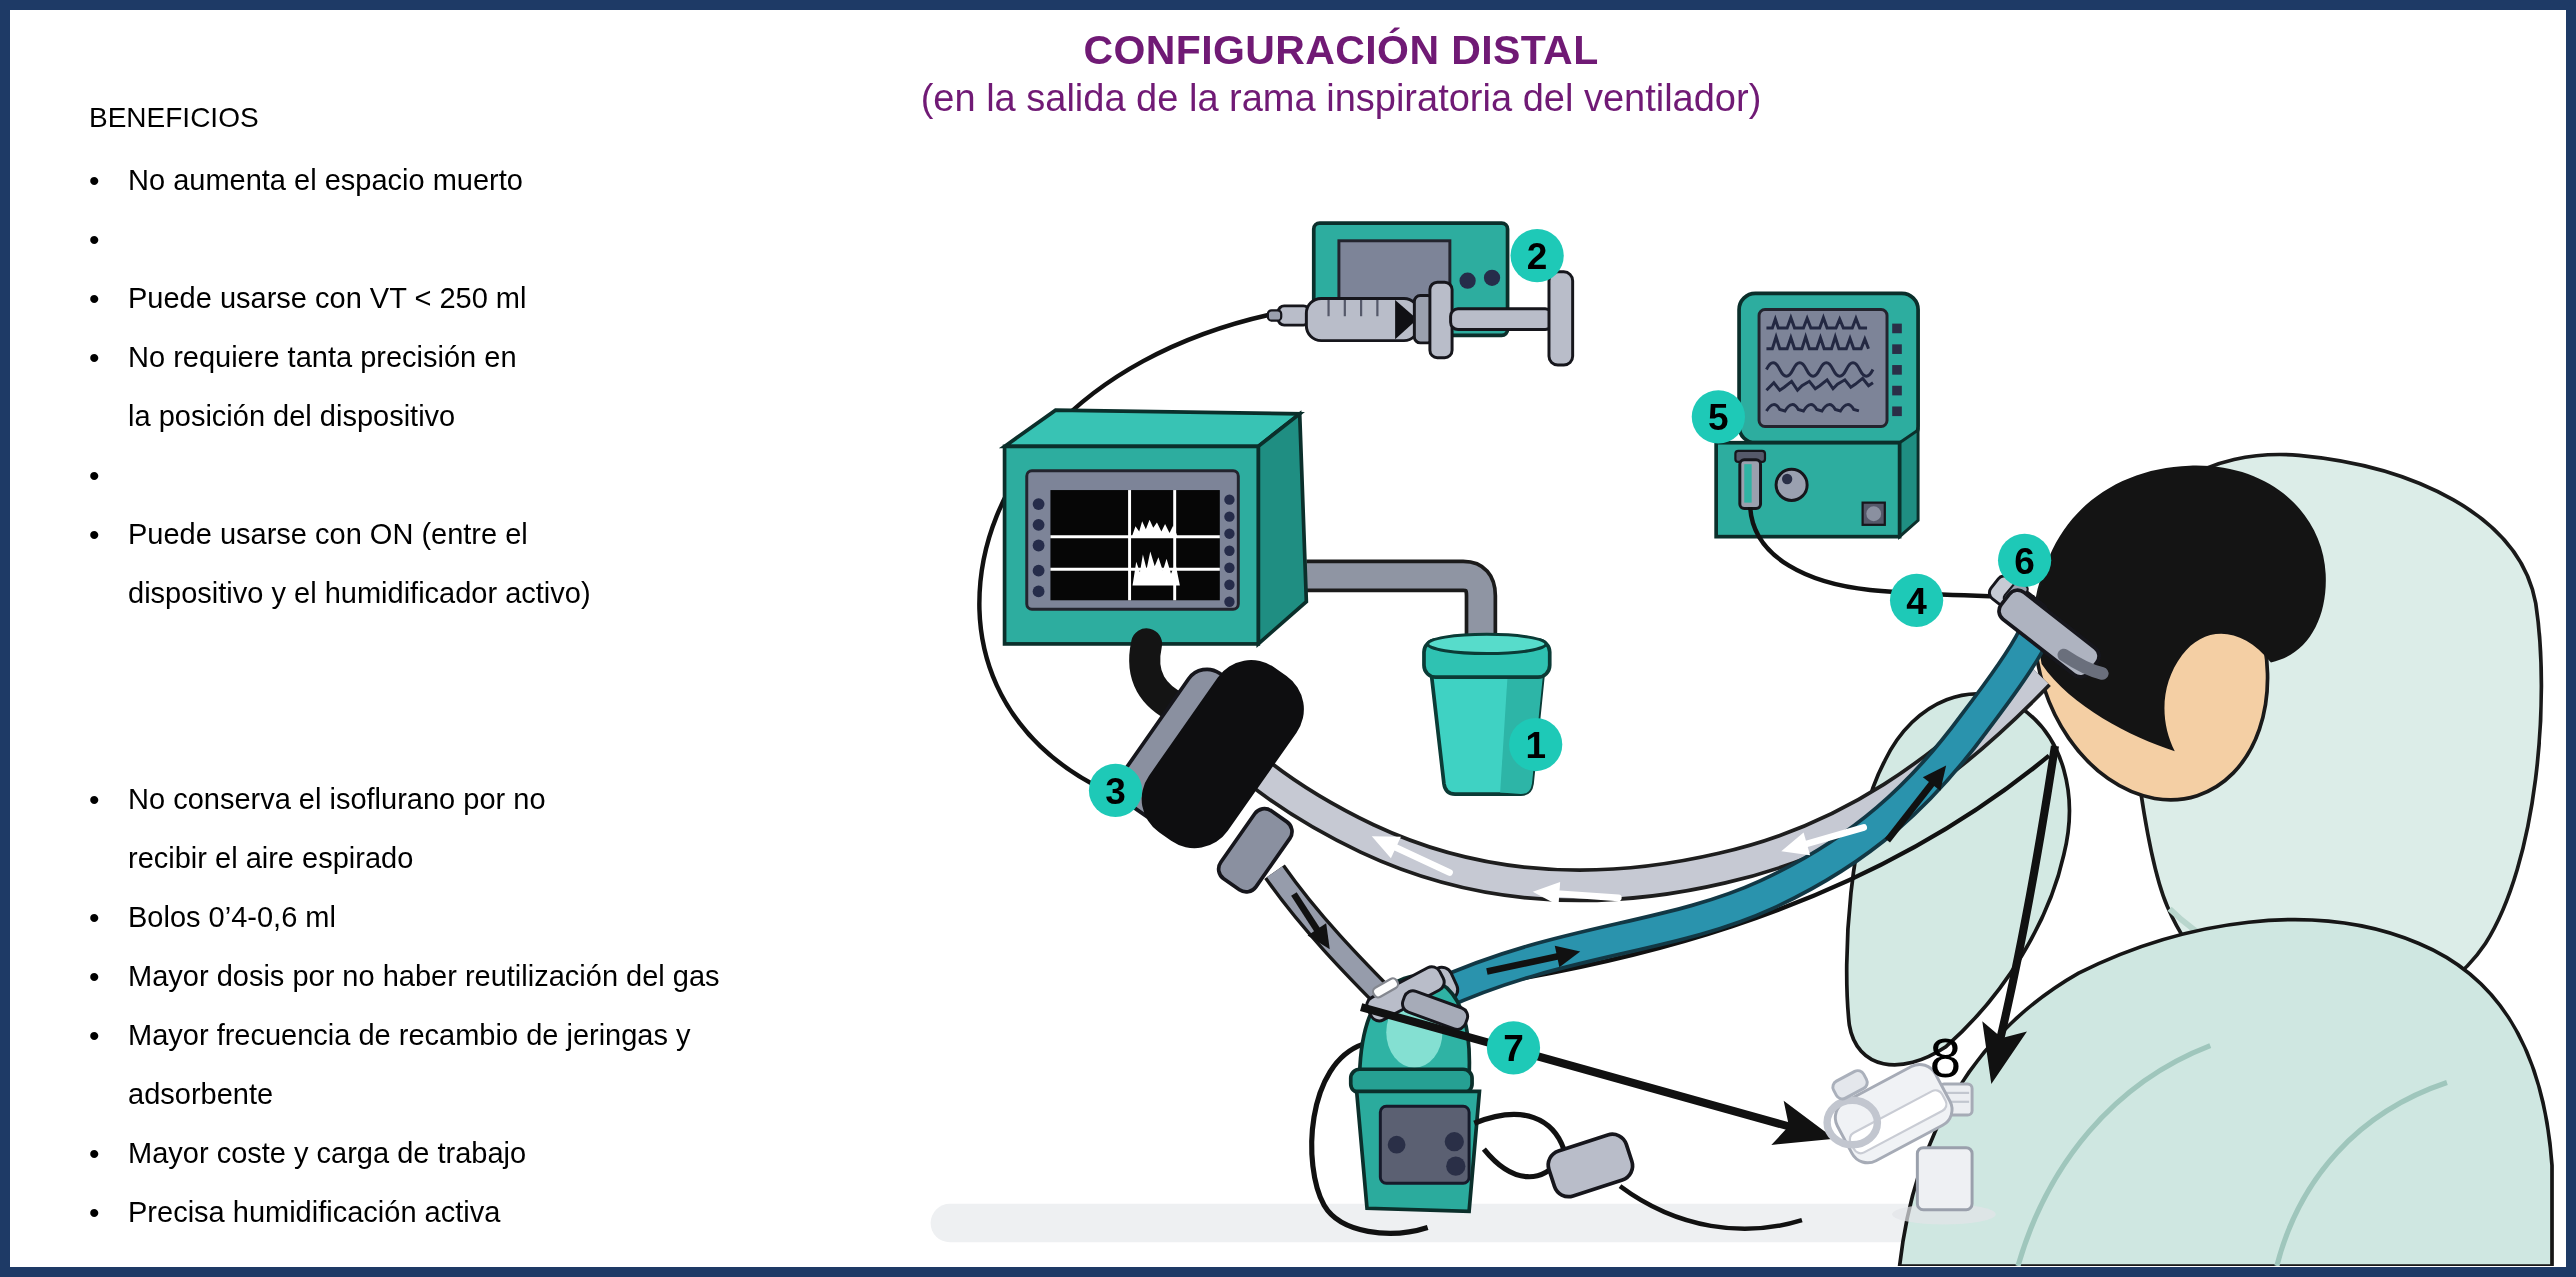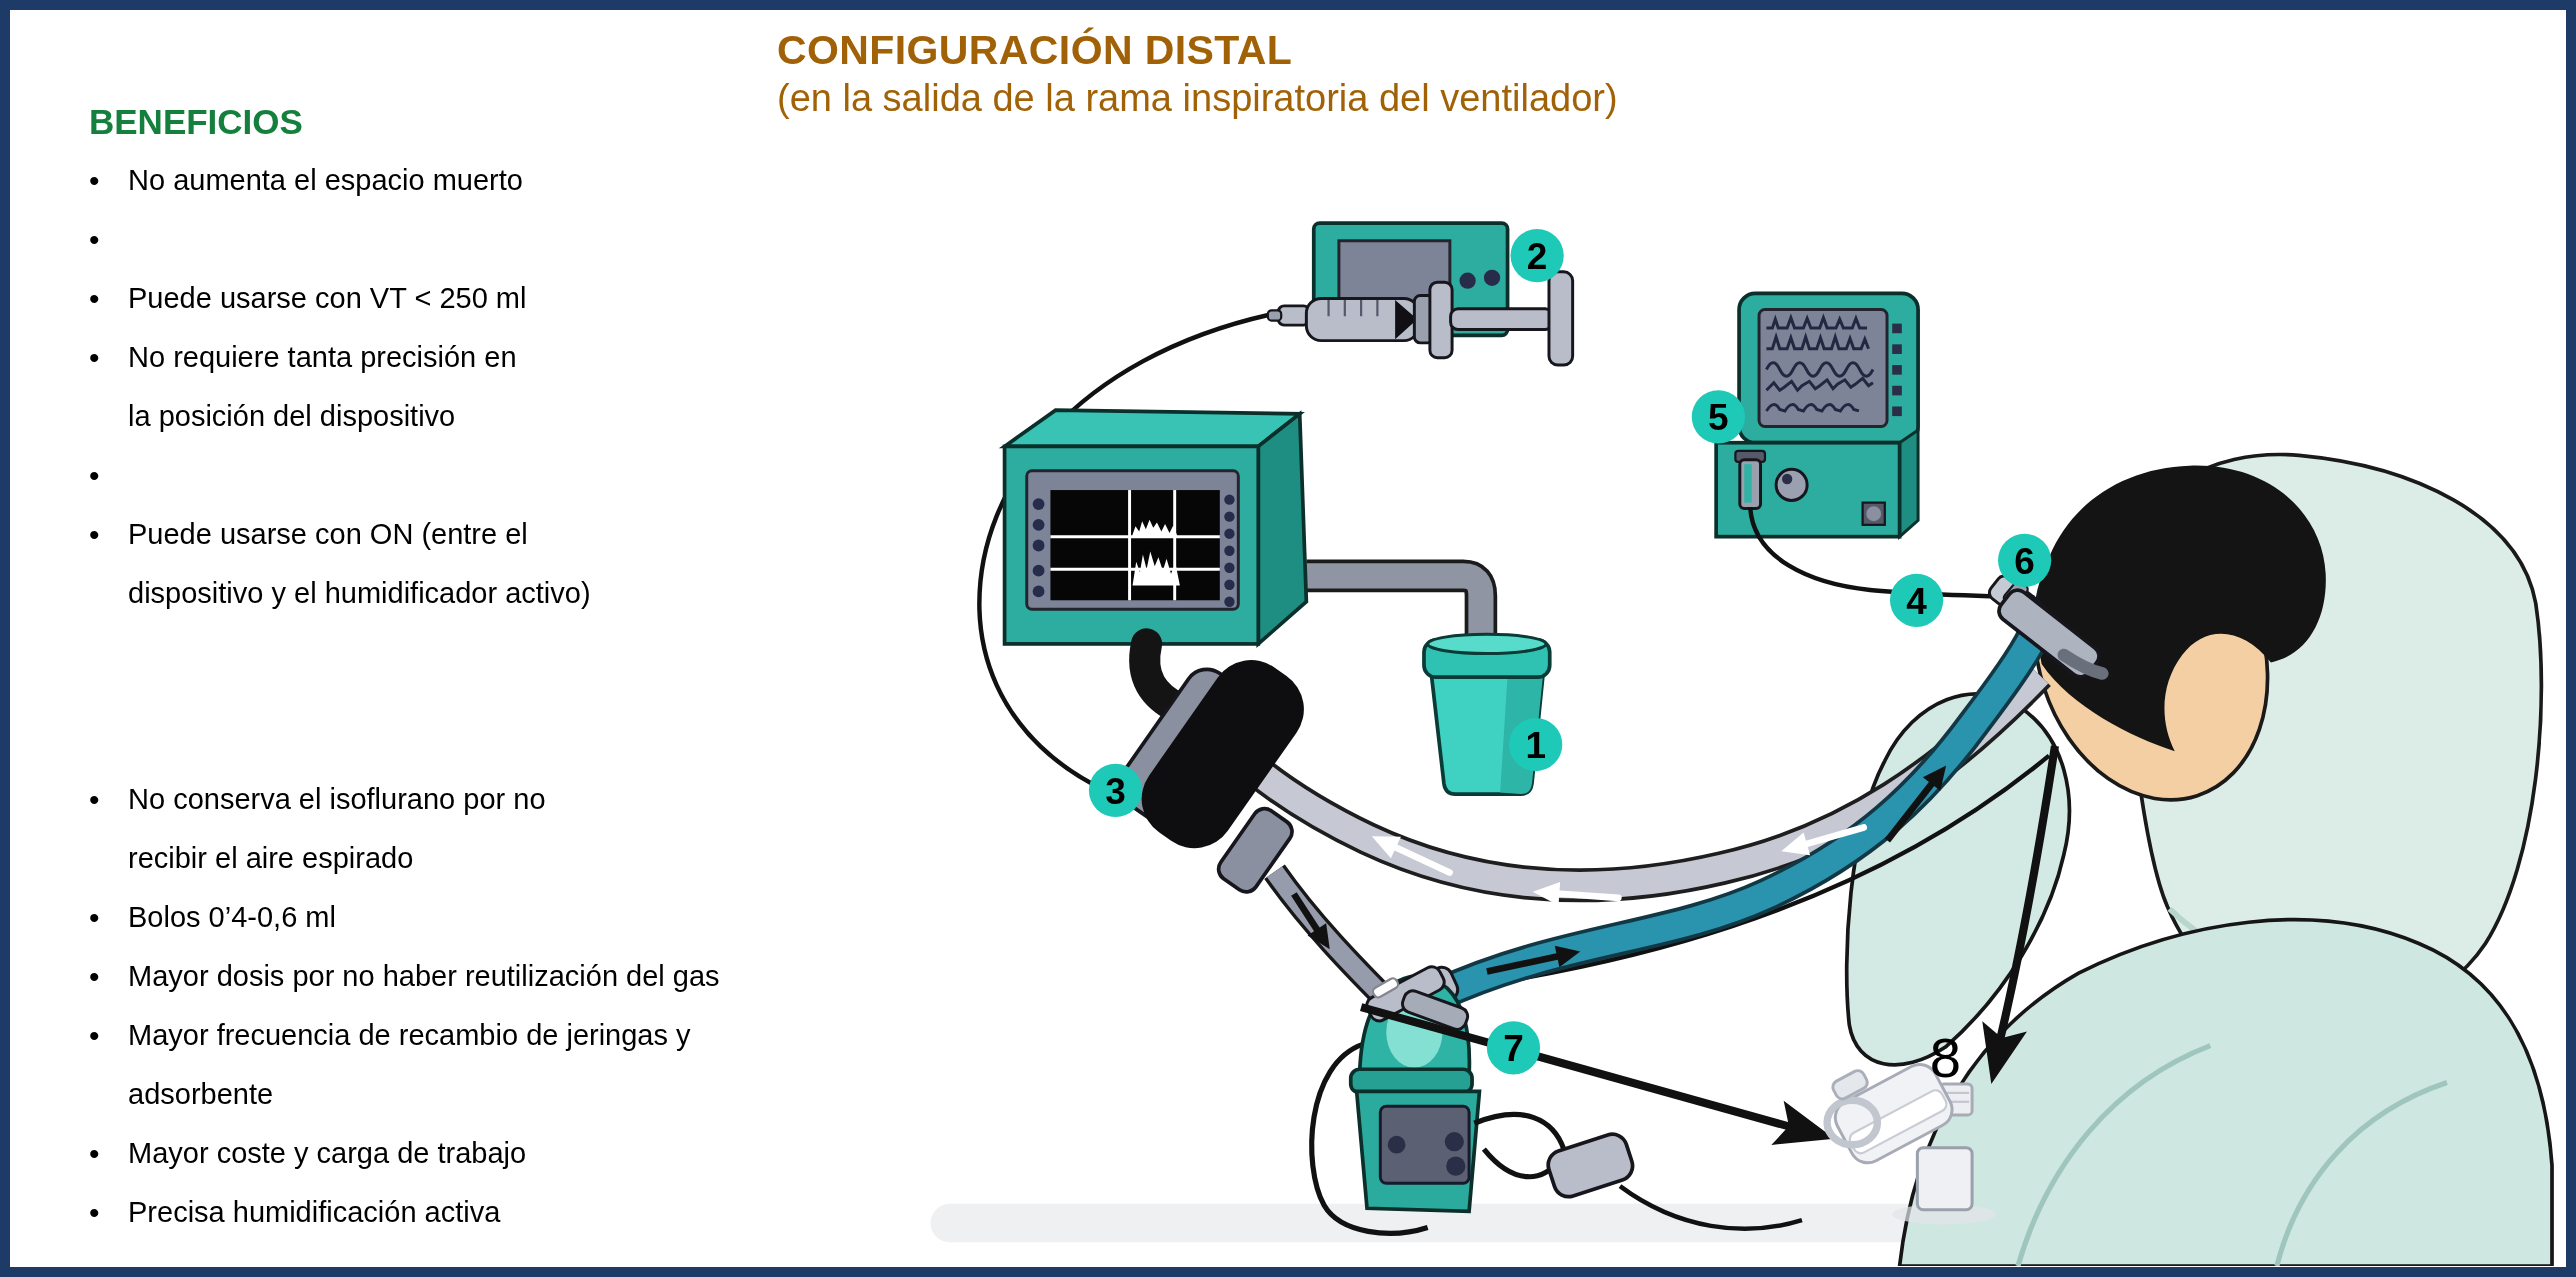--- a/index.html
+++ b/index.html
@@ -7,27 +7,27 @@
     position:relative;
     width:2576px;height:1277px;
     background:#ffffff;
     border:10.5px solid #1e3a66;
     box-sizing:border-box;
     font-family:"Liberation Sans", sans-serif;
     overflow:hidden;
   }
   .title-block{
     position:absolute;left:767px;top:15px;width:1128px;
-    text-align:left;color:#a16207;
+    text-align:center;color:#701a75;
   }
   .title-line1{font-size:41px;font-weight:bold;line-height:50px;letter-spacing:0.4px;}
   .title-line2{font-size:38px;font-weight:normal;line-height:47px;}
   .panel-heading{
     position:absolute;left:79px;margin:0;
-    font-size:35px;font-weight:bold;color:#15803d;
+    font-size:28px;font-weight:normal;color:#000000;
   }
   .bullet-list{
     position:absolute;left:79px;margin:0;padding:0;list-style:none;
     width:857px;color:#000;
   }
   .bullet-list li{display:flex;align-items:flex-start;}
   .bullet-list .bullet{width:39px;flex:0 0 39px;font-size:30px;line-height:59px;}
   .bullet-list .itext{font-size:29px;line-height:59px;white-space:pre-line;}
   #benefits-heading{top:92px;}
   #benefits-list{top:141px;}

